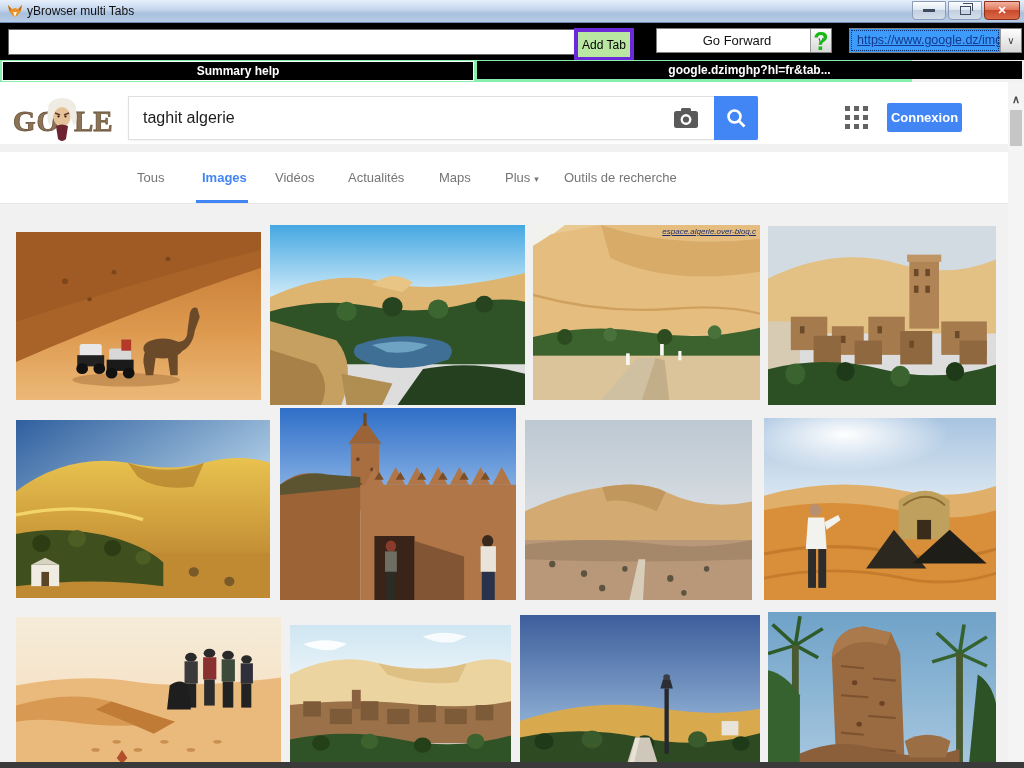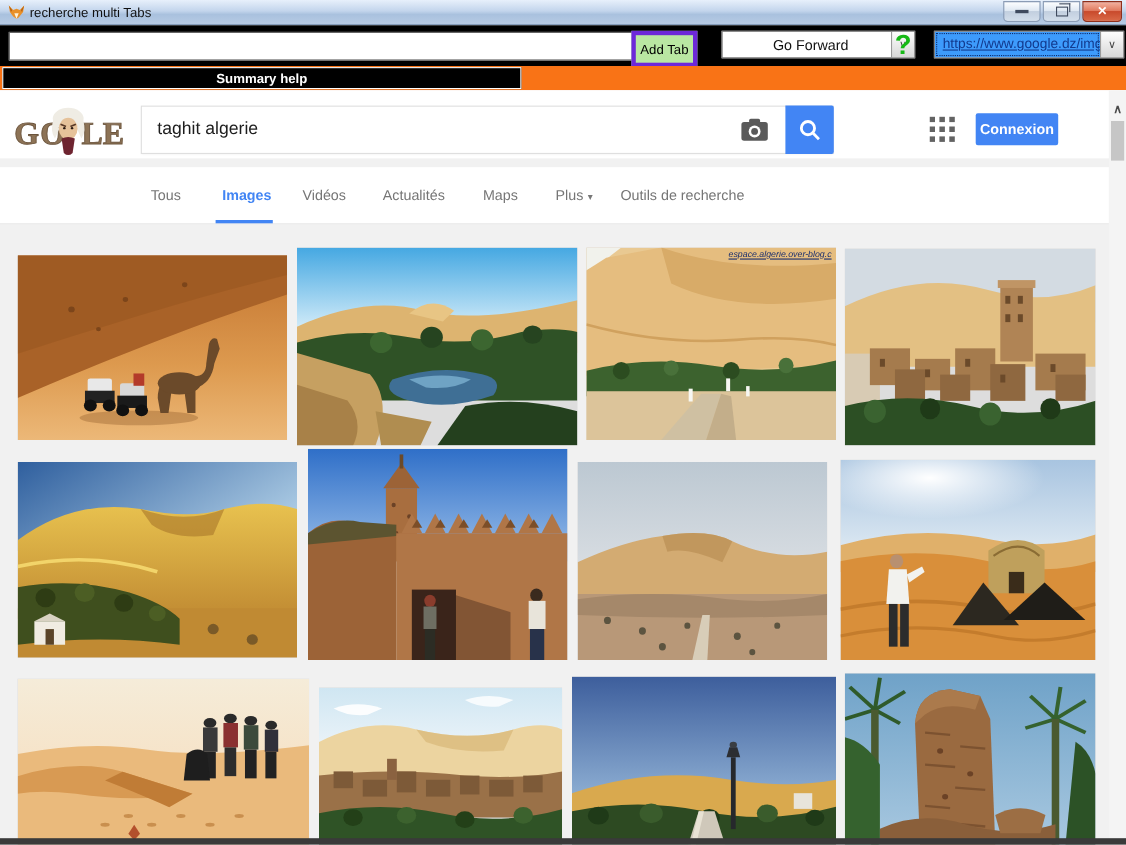--- a/index.html
+++ b/index.html
@@ -33,21 +33,21 @@
   .combo .arrow{width:20px;background:linear-gradient(#fdfdfd,#d8d8d8);border-left:1px solid #9a9a9a;
     display:flex;align-items:center;justify-content:center;font-size:10px;color:#444;}
   .nav-combo{left:656px;width:176px;text-align:center;}
   .help-q{left:806px;top:1px;width:30px;height:34px;color:#16b916;font-size:25px;font-weight:bold;
     display:flex;align-items:center;justify-content:center;}
   .url-combo{left:849px;width:173px;}
   .url-combo .val{background:#3d9bfc;color:#123a8e;text-decoration:underline;font-size:12.5px;
     outline:1px dotted #0a2a6a;outline-offset:-2px;}
 
   
-  .tabbar{left:0;top:60px;width:1024px;height:22px;background:#f97316;}
+  .tabbar{left:0;top:60px;width:912px;height:22px;background:#86efac;}
   .tab{top:1px;height:18px;background:#000;color:#fff;font-size:12px;font-weight:bold;
     display:flex;align-items:center;justify-content:center;}
   .tab.sel{left:2px;width:470px;border:1px solid #fff;}
   .tab.t2{left:477px;width:545px;}
 
   
   .ghead{left:0;top:82px;width:1024px;height:62px;background:#fff;}
   .logo{left:12px;top:93px;width:100px;height:54px;}
   .searchbox{left:128px;top:96px;width:630px;height:44px;background:#fff;border:1px solid #dfdfdf;
     box-sizing:border-box;box-shadow:0 1px 2px rgba(0,0,0,0.06);}
@@ -87,21 +87,21 @@
 </head>
 <body>
 
 <div class="abs titlebar">
   <svg class="abs" style="left:7px;top:3px" width="16" height="16" viewBox="0 0 16 16">
     <polygon points="1,2 5,6 8,5 11,6 15,2 14,8 10,13 8,14 5,12 2,8" fill="#e8902a"></polygon>
     <polygon points="1,2 4,6 3,8" fill="#b35f12"></polygon>
     <polygon points="15,2 12,6 13,8" fill="#b35f12"></polygon>
     <polygon points="6,9 8,14 10,9" fill="#fdf2da"></polygon>
   </svg>
-  <div class="abs title-text">recherche multi Tabs</div>
+  <div class="abs title-text">yBrowser multi Tabs</div>
   <div class="abs winbtns">
     <div class="wbtn">
         <span class="mini-bar"></span>
       </div>
     <div class="wbtn">
         <span class="restore-sq"></span>
       </div>
     <div class="wbtn close">
         <span>✕</span>
       </div>
@@ -117,20 +117,21 @@
   </div>
   <div class="abs help-q">?</div>
   <div class="abs combo url-combo">
     <span class="val">https://www.google.dz/img</span>
     <span class="arrow">∨</span>
   </div>
 </div>
 
 <div class="abs tabbar">
   <div class="abs tab sel">Summary help</div>
+  <div class="abs tab t2">google.dzimghp?hl=fr&amp;tab...</div>
 </div>
 
 <div class="abs ghead"></div>
 
 <svg class="abs logo" viewBox="0 0 100 54">
   <text x="1" y="38" font-family="Liberation Serif,serif" font-weight="bold" font-size="29" fill="#8d7356" stroke="#6b543c" stroke-width="0.8" letter-spacing="1">GO</text>
   <text x="62" y="38" font-family="Liberation Serif,serif" font-weight="bold" font-size="29" fill="#8d7356" stroke="#6b543c" stroke-width="0.8" letter-spacing="0">LE</text>
   <g>
     <ellipse cx="50" cy="15" rx="14" ry="10" fill="#efece4"></ellipse>
     <path d="M37,14 Q33,26 38,33 L42,24 Z" fill="#efece4"></path>

